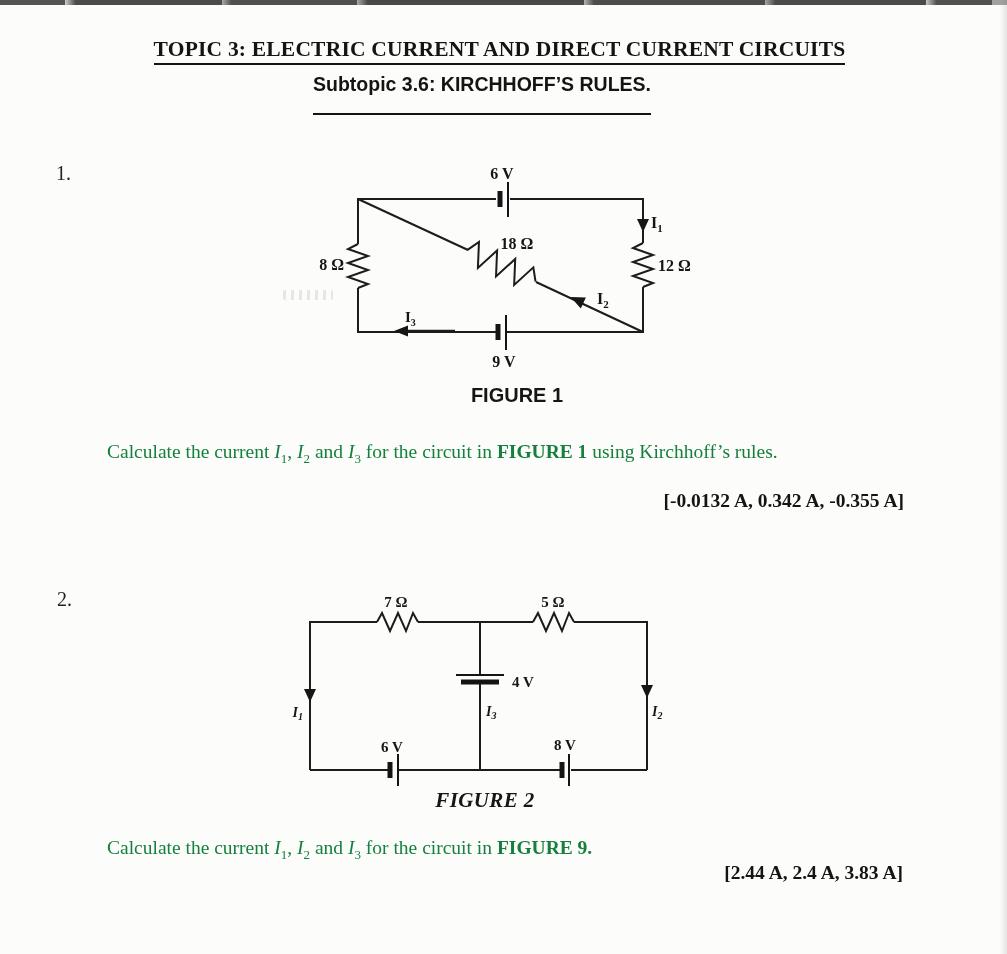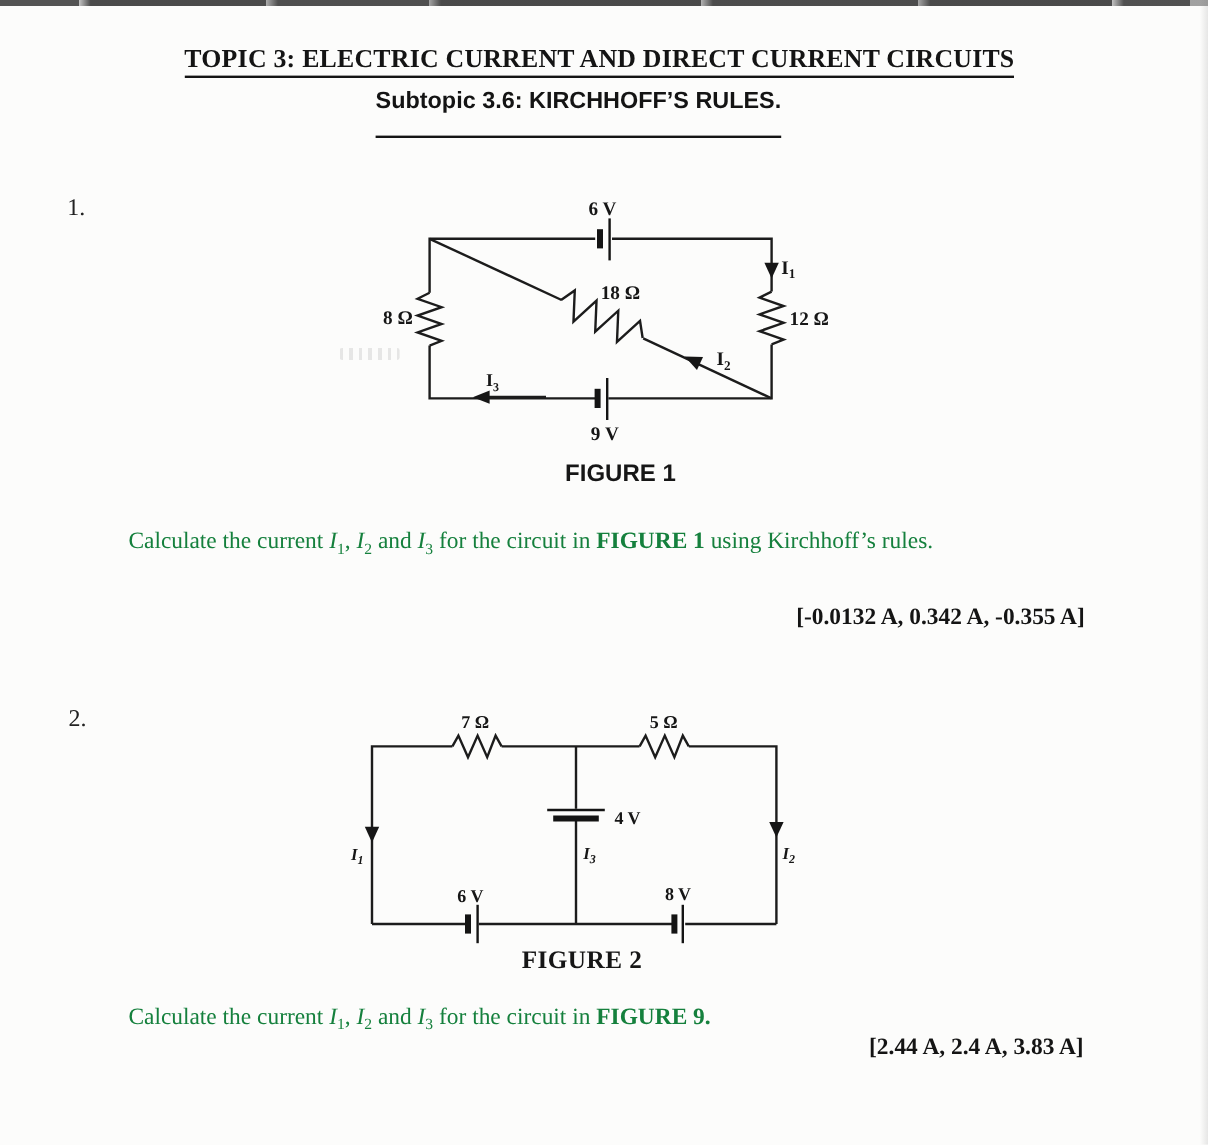--- a/index.html
+++ b/index.html
@@ -44,21 +44,21 @@
   .question sub { font-size:13px; line-height:0; }
   .question b { font-weight:bold; }
   .answer { font-size:19.5px; font-weight:bold; white-space:nowrap; color:#141414; }
 
   .fig-caption-1 {
     font-family:"Liberation Sans", sans-serif; font-weight:bold;
     font-size:20px; text-align:center; width:200px; color:#161616;
   }
   .fig-caption-2 {
     font-family:"Liberation Serif", serif; font-weight:bold;
-    font-size:21px; text-align:center; width:200px; letter-spacing:.4px; color:#161616;
+    font-size:21px; text-align:center; width:200px; letter-spacing:.4px; color:#161616;font-style:italic;
   }
 
   svg text {
     font-family:"Liberation Serif", serif;
     font-weight:bold;
     fill:#161616;
   }
   svg text.cur-it { font-style:italic; }
 
   .smudge {
@@ -114,21 +114,21 @@
   <text x="405" y="322" font-size="15"><tspan>I</tspan><tspan dy="4" font-size="10">3</tspan></text>
   <text x="504" y="367" text-anchor="middle" font-size="16">9 V</text>
 </svg>
 
 <div class="abs smudge"></div>
 
 <div class="abs fig-caption-1" style="left:417px; top:384px;">FIGURE 1</div>
 
 <div class="abs question" style="left:107px; top:441px;"><span>Calculate the current </span><span class="iv">I</span><sub>1</sub><span>, </span><span class="iv">I</span><sub>2</sub><span> and </span><span class="iv">I</span><sub>3</sub><span> for the circuit in </span><b>FIGURE 1</b><span> using Kirchhoff’s rules.</span></div>
 
-<div class="abs answer" style="right:103px; top:504px;">[-0.0132 A, 0.342 A, -0.355 A]</div>
+<div class="abs answer" style="right:103px; top:490px;">[-0.0132 A, 0.342 A, -0.355 A]</div>
 
 <div class="abs qnum" style="left:57px; top:588px;">2.</div>
 
 <svg class="abs" style="left:260px; top:580px;" width="440" height="250" viewBox="260 580 440 250">
   <g fill="none" stroke="#1c1c1c" stroke-width="2">
     <polyline points="310,770 310,622 377,622"></polyline>
     <polyline points="377,622 382,613 390,631 398,613 406,631 413,613 418,622"></polyline>
     <line x1="418" y1="622" x2="533" y2="622"></line>
     <polyline points="533,622 538,613 546,631 554,613 562,631 569,613 574,622"></polyline>
     <polyline points="574,622 647,622 647,770"></polyline>

